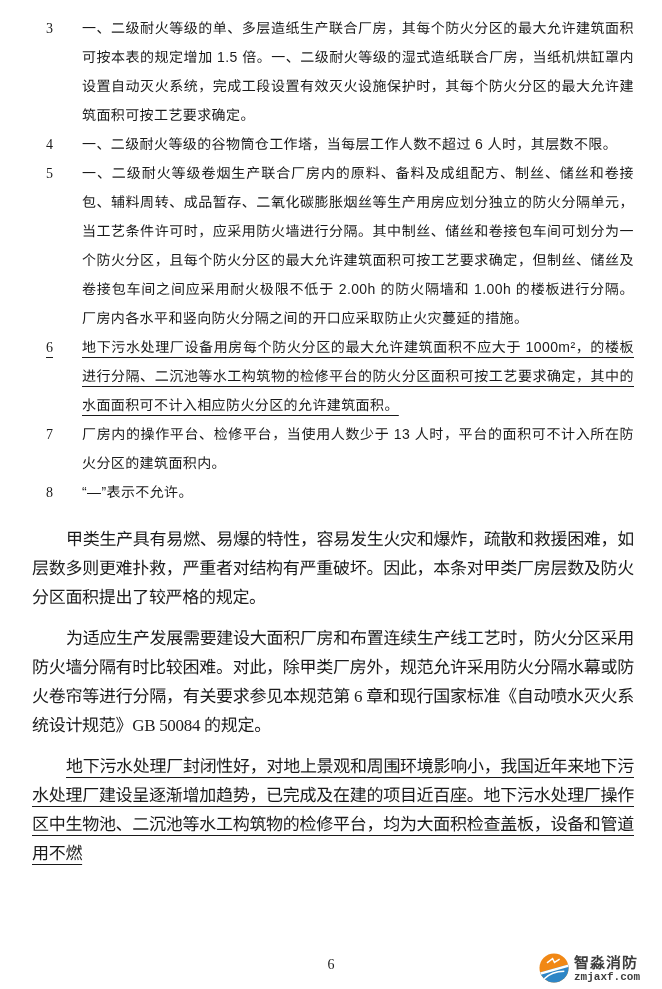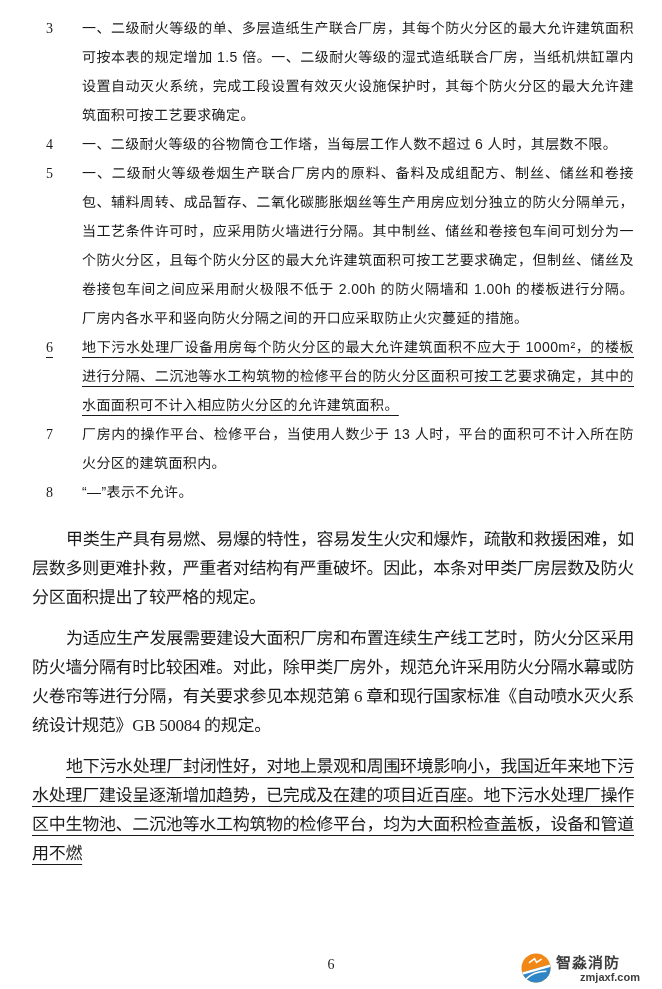--- a/index.html
+++ b/index.html
@@ -85,26 +85,25 @@
   .brand-logo .logo-icon { display: block; }
   .brand-text { line-height: 1; }
   .brand-name {
     font-family: "Liberation Sans", "DejaVu Sans", sans-serif;
     font-weight: bold;
     font-size: 15px;
     color: #3d3d3d;
     letter-spacing: 1px;
   }
   .brand-url {
-    font-family: Liberation Sans, sans-serif;
+    font-family: Liberation Mono, monospace;
     font-weight: bold;
     font-size: 11px;
     color: #3d3d3d;
     margin-top: 2px;
-    margin-left: 24px;
   }
 </style>
 </head>
 <body>
 
 <div class="page">
 
   <div class="notes">
     <div class="note">
       <span class="note-num">3</span>

